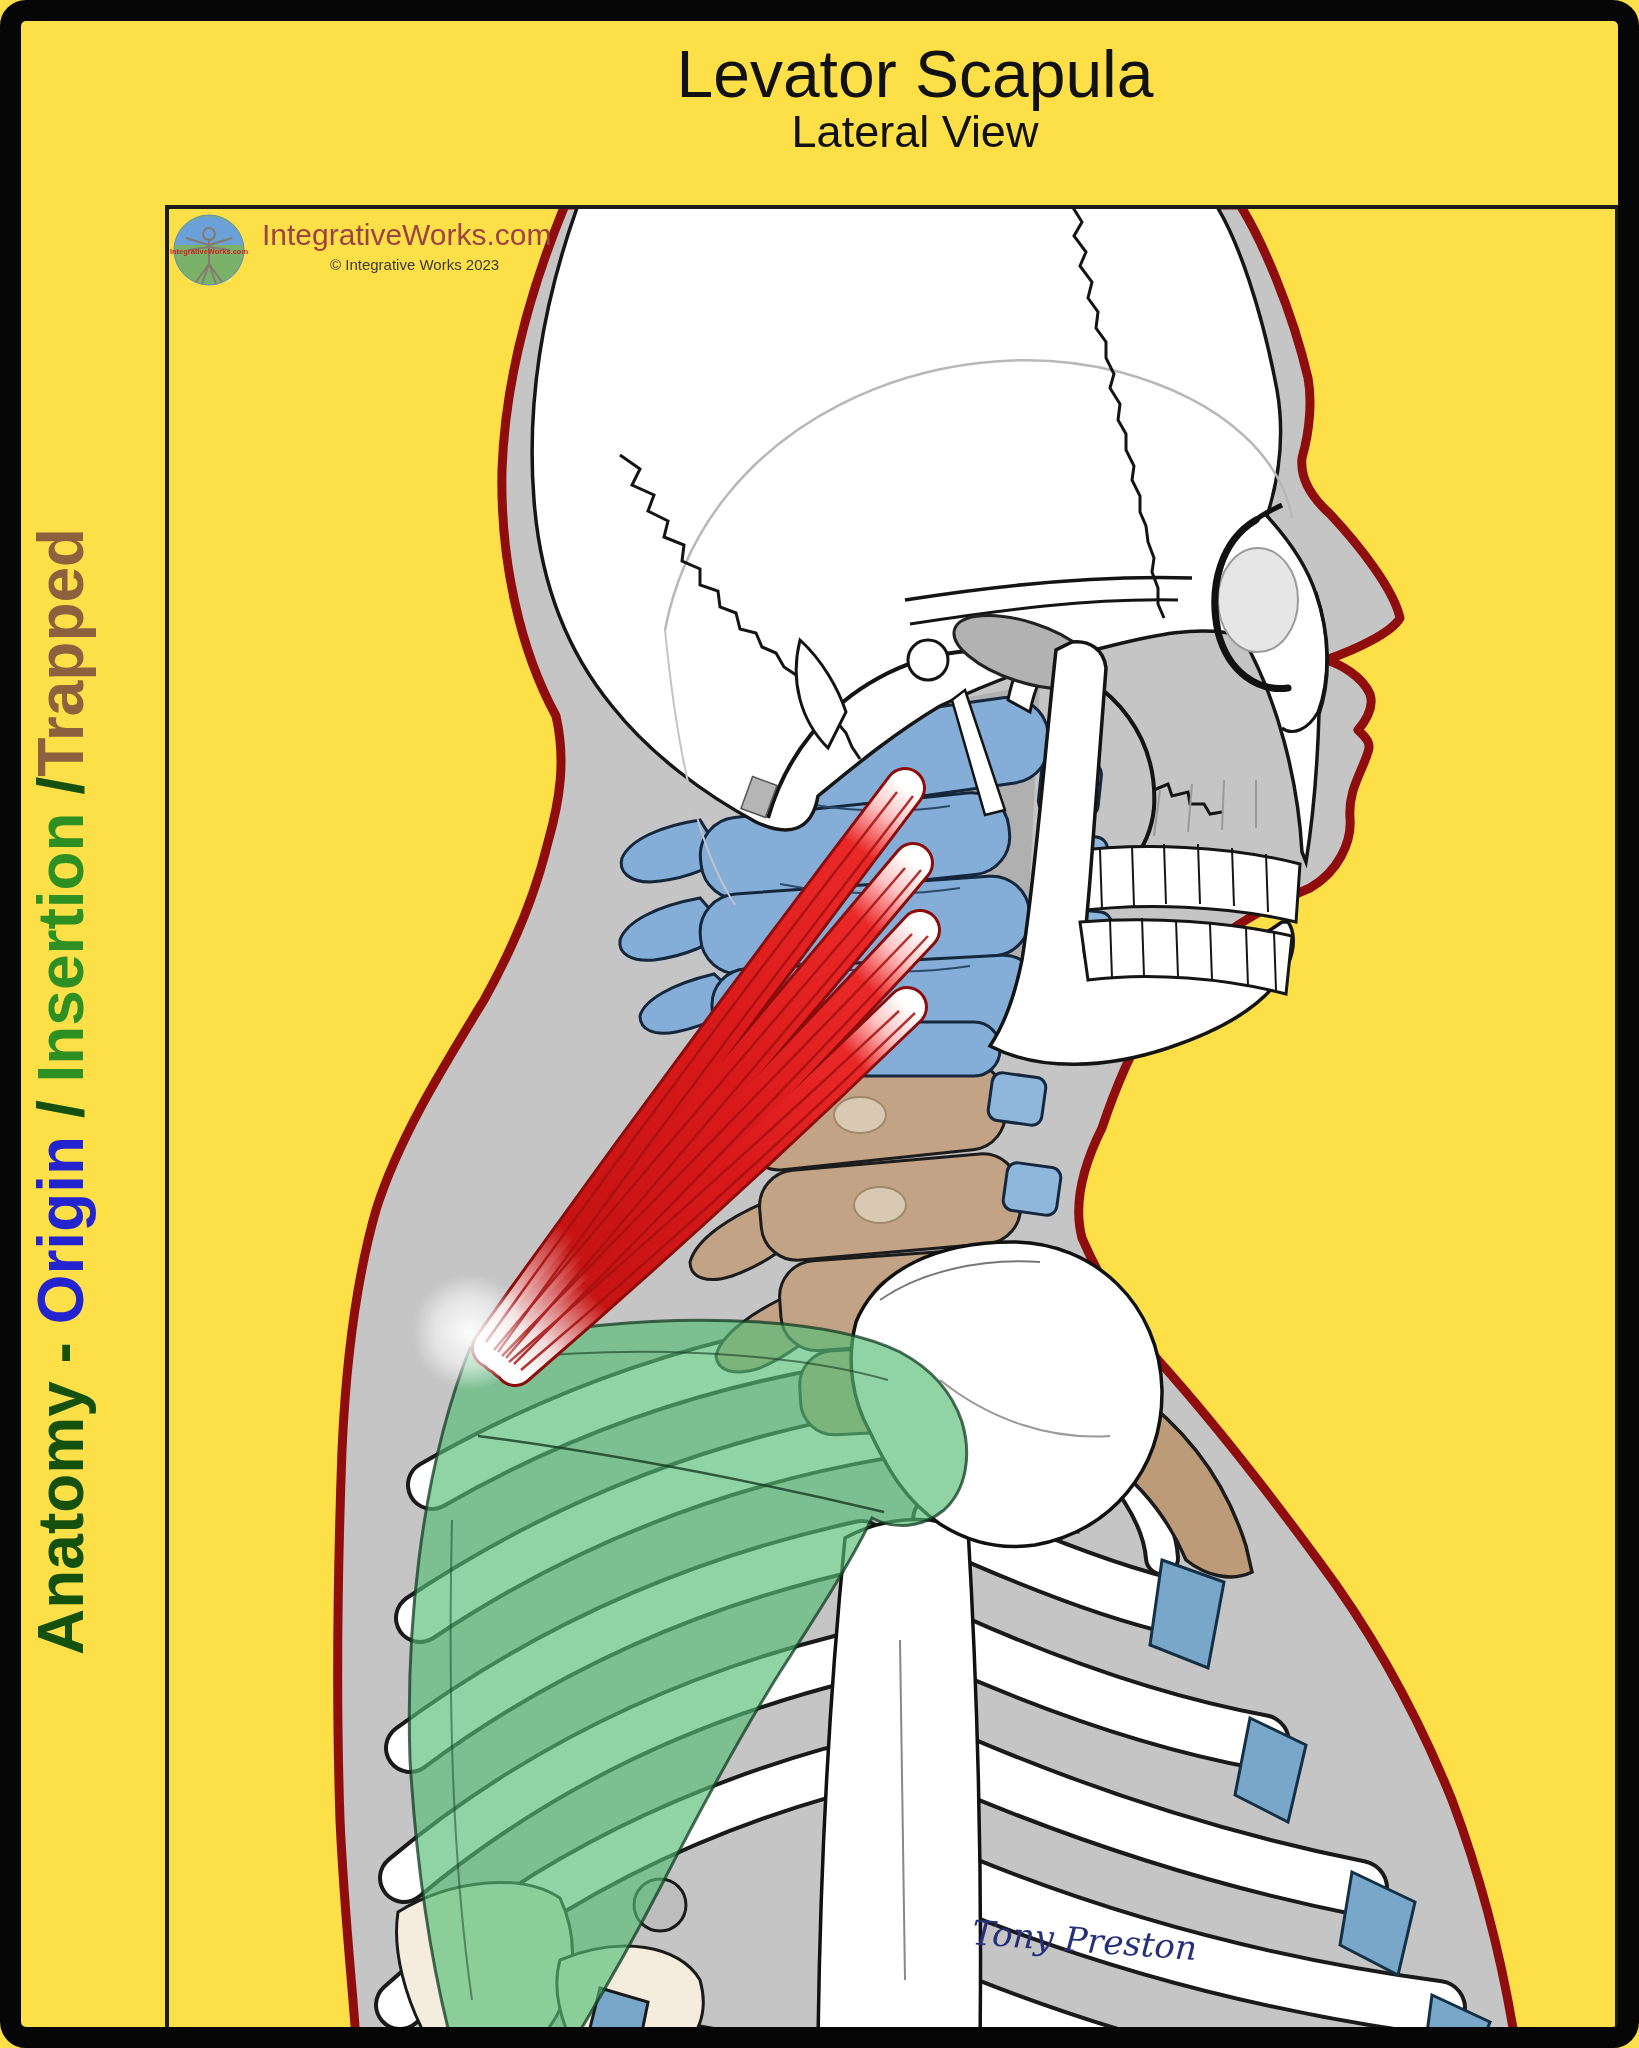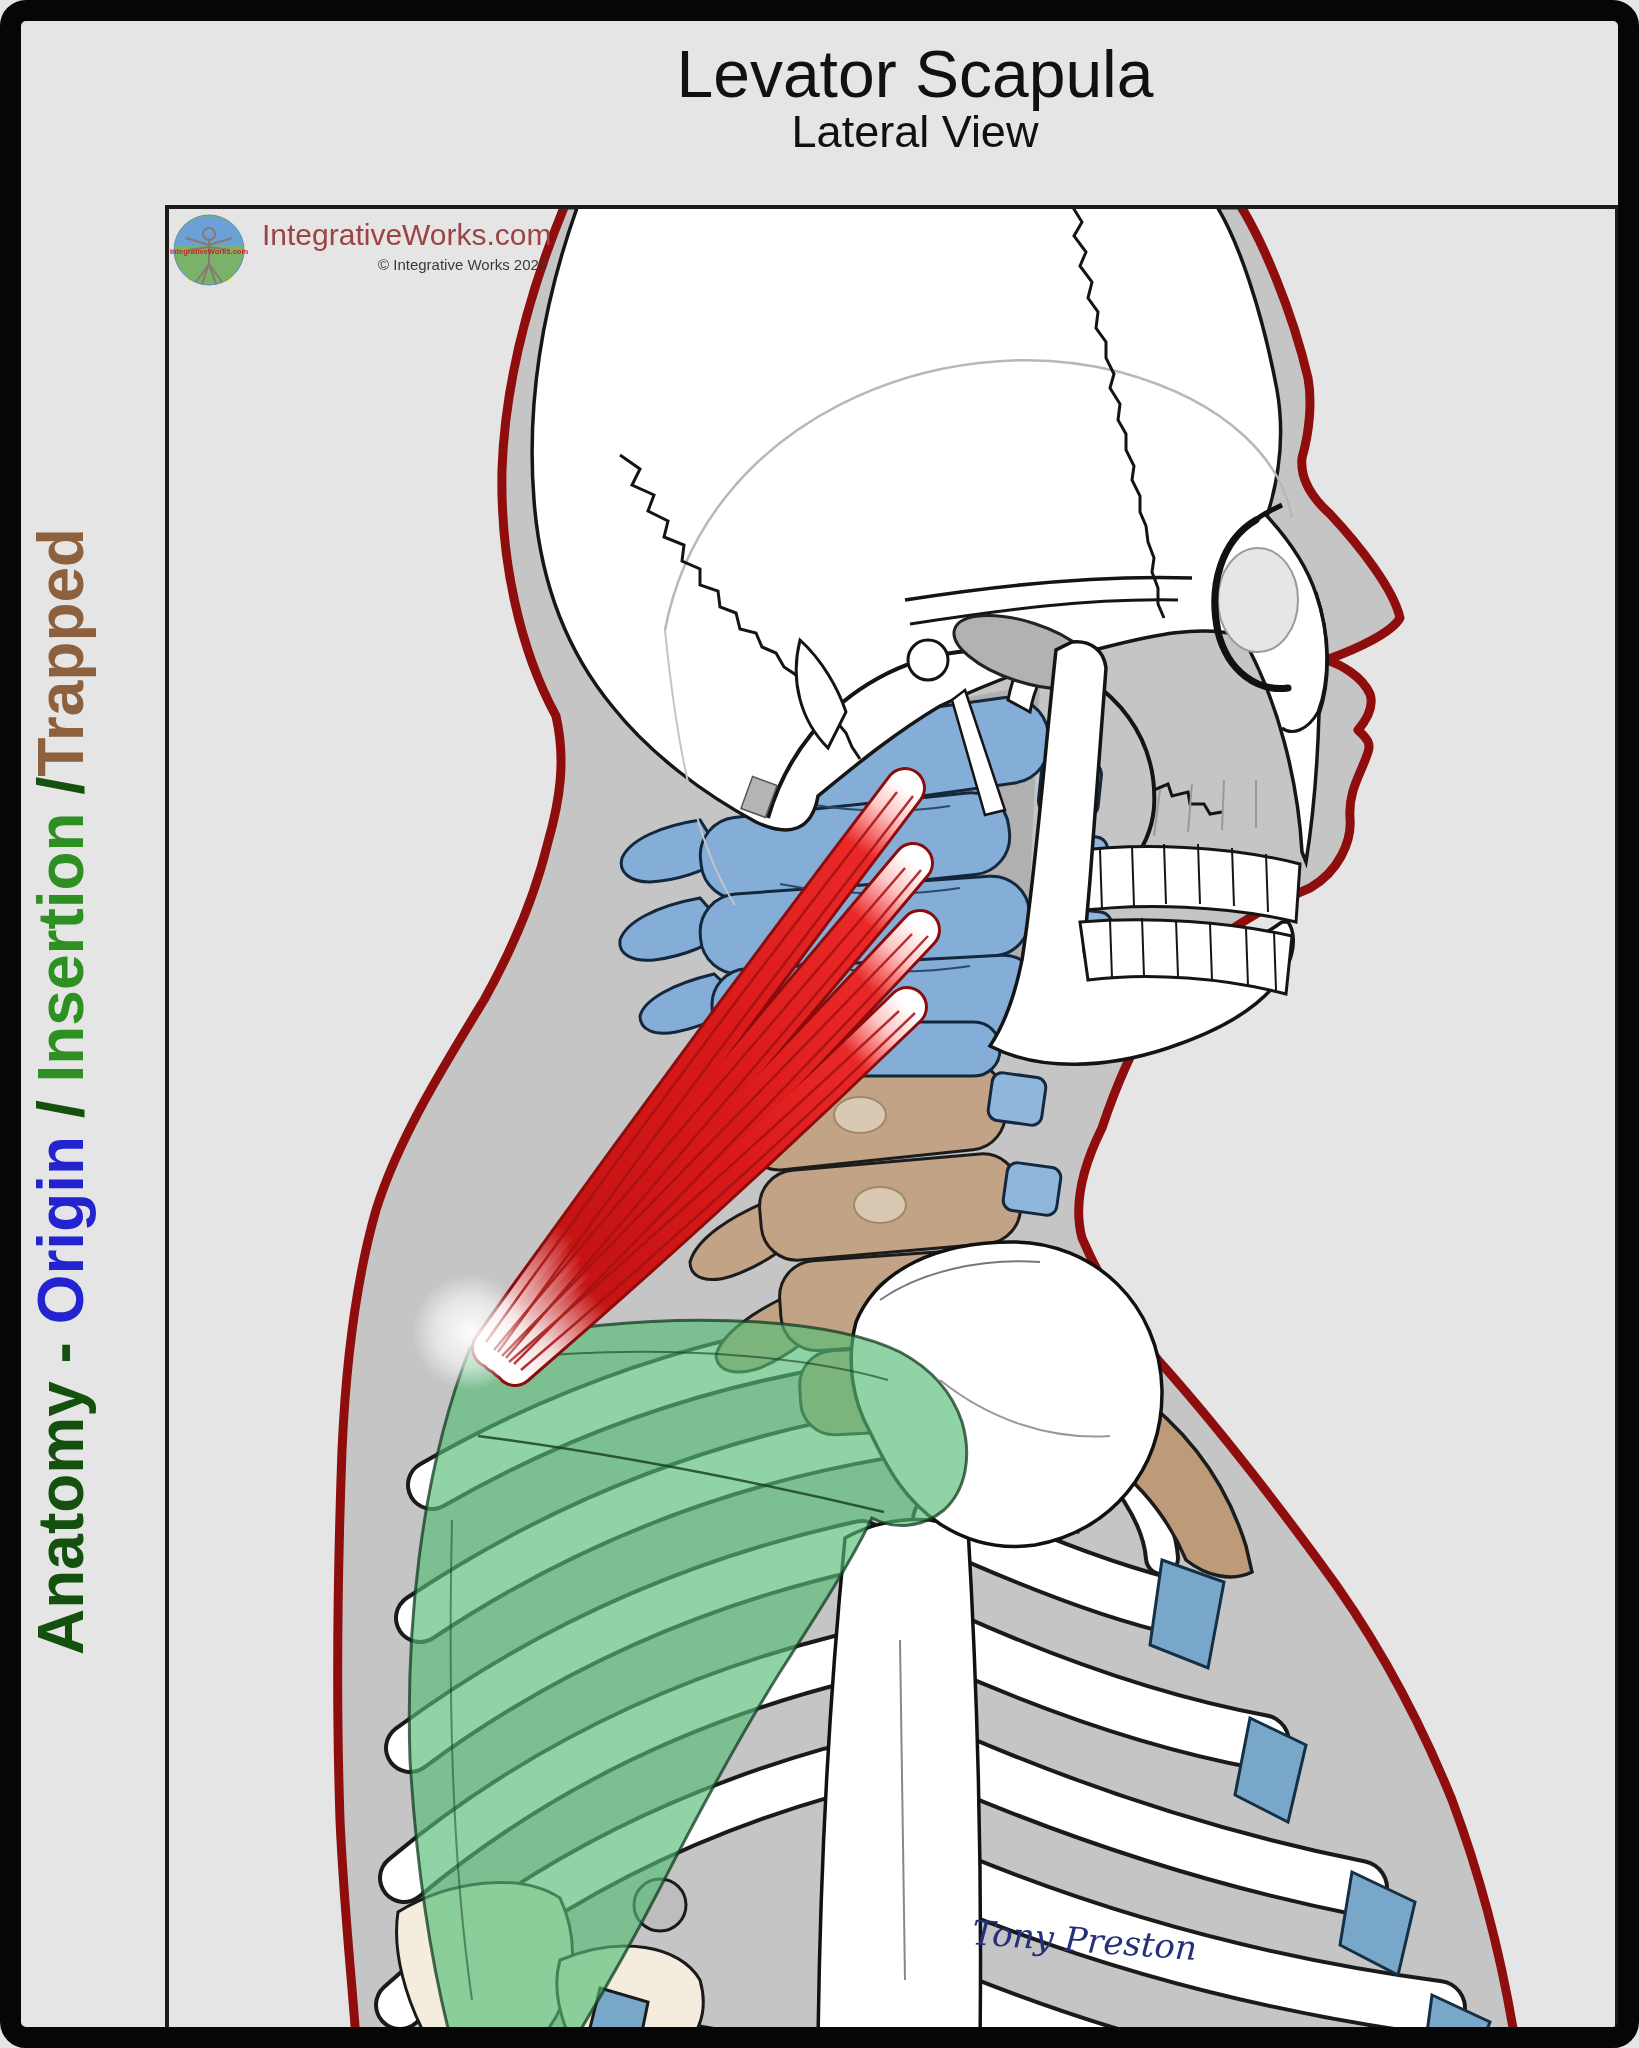--- a/index.html
+++ b/index.html
@@ -1,24 +1,24 @@
 <!DOCTYPE html>
 <html><head>
 <meta charset="utf-8">
 <style>
   html,body{margin:0;padding:0;background:#444;}
-  .page{position:relative;width:1639px;height:2048px;background:#e5e5e5;overflow:hidden;
+  .page{position:relative;width:1639px;height:2048px;background:#fde047;overflow:hidden;
         font-family:"Liberation Sans",sans-serif;}
   .frame{position:absolute;inset:0;border:21px solid #060606;border-radius:26px;pointer-events:none;z-index:50;}
   .title{position:absolute;left:165px;top:36px;width:1500px;text-align:center;
          font-size:66px;color:#111;letter-spacing:0px;z-index:10;}
   .subtitle{position:absolute;left:165px;top:106px;width:1500px;text-align:center;
          font-size:45px;color:#111;z-index:10;}
   .brand{position:absolute;left:262px;top:218px;font-size:30px;color:#9c4343;z-index:12;}
-  .copyright{position:absolute;left:330px;top:256px;font-size:15px;color:#3a3a3a;z-index:12;margin-left:48px;}
+  .copyright{position:absolute;left:330px;top:256px;font-size:15px;color:#3a3a3a;z-index:12;}
   .side-label{position:absolute;left:24px;top:1655px;width:1372px;height:96px;
         transform-origin:0 0;transform:rotate(-90deg);
         font-size:64px;font-weight:bold;white-space:pre;z-index:10;letter-spacing:0px;}
   .signature{position:absolute;left:972px;top:1922px;width:280px;
         font-family:"DejaVu Serif",serif;font-style:italic;font-size:34px;color:#25307a;
         transform:rotate(4deg);z-index:20;}
   .artsvg{position:absolute;left:0;top:0;z-index:5;}
   .logo{position:absolute;left:170px;top:212px;z-index:12;}
 </style>
 </head>

